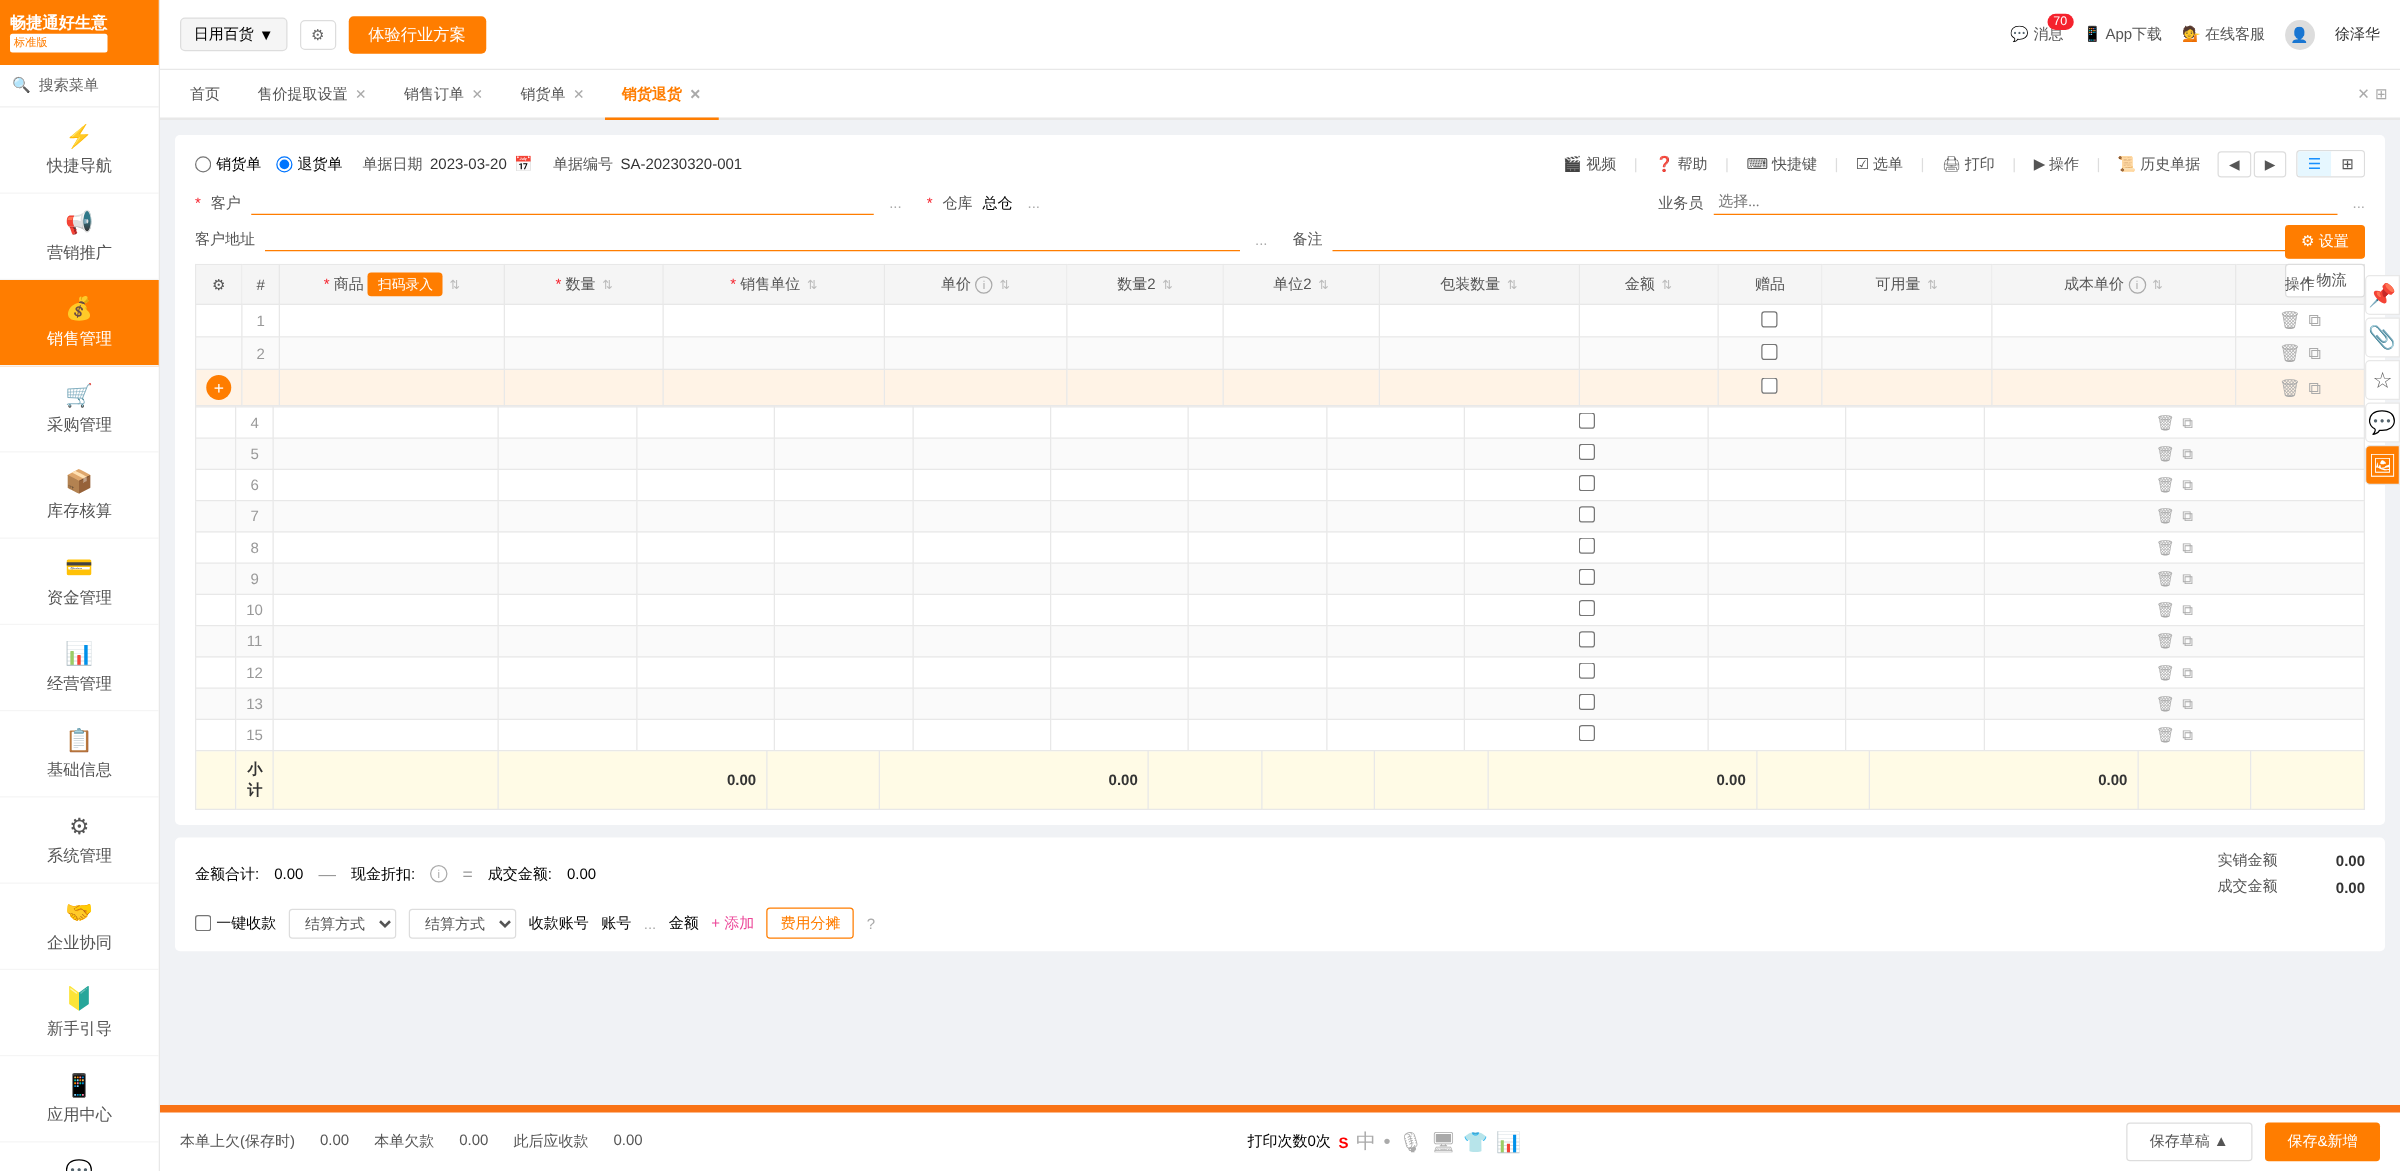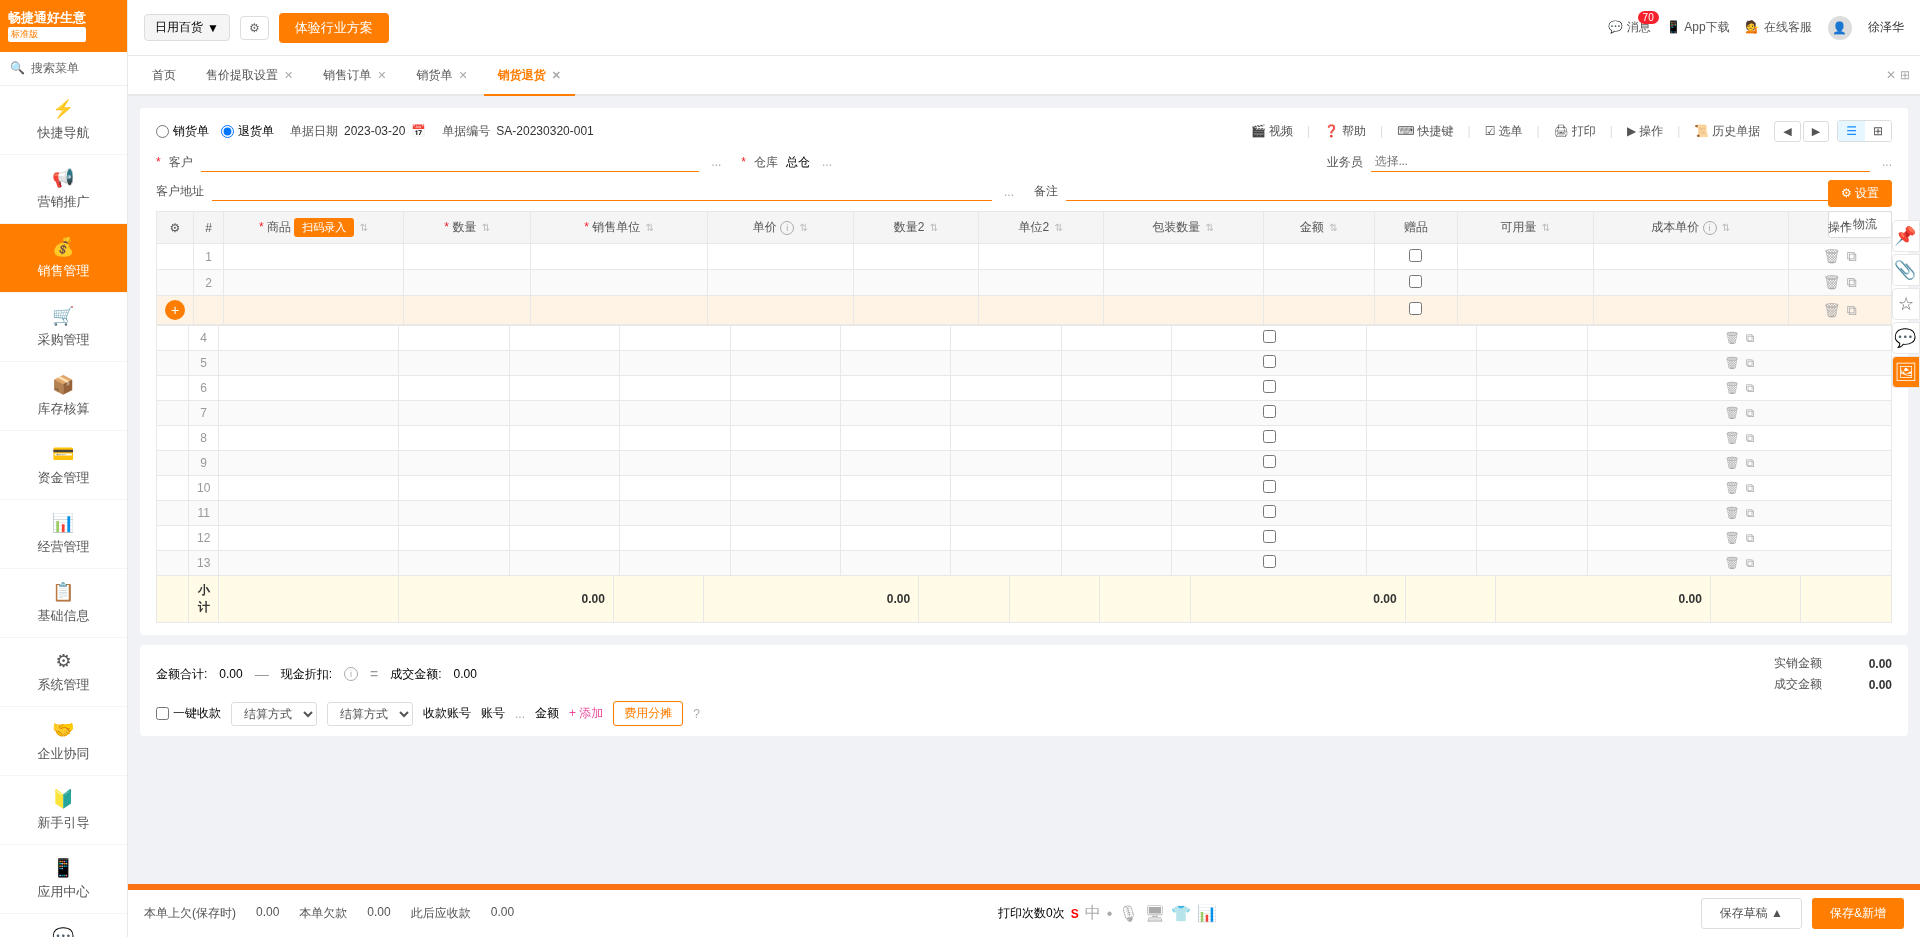--- a/index.html
+++ b/index.html
@@ -705,20 +705,41 @@
       <td style="border:1px solid #e8e8e8;text-align:center;"><input type="checkbox" style=""></td>
       <td style="border:1px solid #e8e8e8;"></td>
       <td style="border:1px solid #e8e8e8;"></td>
       <td style="border:1px solid #e8e8e8;">
         <div style="display:flex;gap:6px;justify-content:center;">
           <span style="color:#aaa;cursor:pointer;">🗑</span>
           <span style="color:#aaa;cursor:pointer;">⧉</span>
         </div>
       </td>
     </tr>
+              <tr>
+      <td style="width:32px;border:1px solid #e8e8e8;"></td>
+      <td style="width:30px;border:1px solid #e8e8e8;text-align:center;color:#999;">15</td>
+      <td style="width:180px;border:1px solid #e8e8e8;"></td>
+      <td style="border:1px solid #e8e8e8;"></td>
+      <td style="border:1px solid #e8e8e8;"></td>
+      <td style="border:1px solid #e8e8e8;"></td>
+      <td style="border:1px solid #e8e8e8;"></td>
+      <td style="border:1px solid #e8e8e8;"></td>
+      <td style="border:1px solid #e8e8e8;"></td>
+      <td style="border:1px solid #e8e8e8;"></td>
+      <td style="border:1px solid #e8e8e8;text-align:center;"><input type="checkbox" style=""></td>
+      <td style="border:1px solid #e8e8e8;"></td>
+      <td style="border:1px solid #e8e8e8;"></td>
+      <td style="border:1px solid #e8e8e8;">
+        <div style="display:flex;gap:6px;justify-content:center;">
+          <span style="color:#aaa;cursor:pointer;">🗑</span>
+          <span style="color:#aaa;cursor:pointer;">⧉</span>
+        </div>
+      </td>
+    </tr>
             </tbody>
         </table>
       </div>
 
       <table style="width:100%;border-collapse:collapse;margin-top:-1px;">
         <tbody>
             <tr class="subtotal-row">
           <td style="width:32px;border:1px solid #e8e8e8;"></td>
           <td style="width:30px;border:1px solid #e8e8e8;text-align:right;padding:6px 8px;">小计</td>
           <td style="width:180px;border:1px solid #e8e8e8;"></td>

